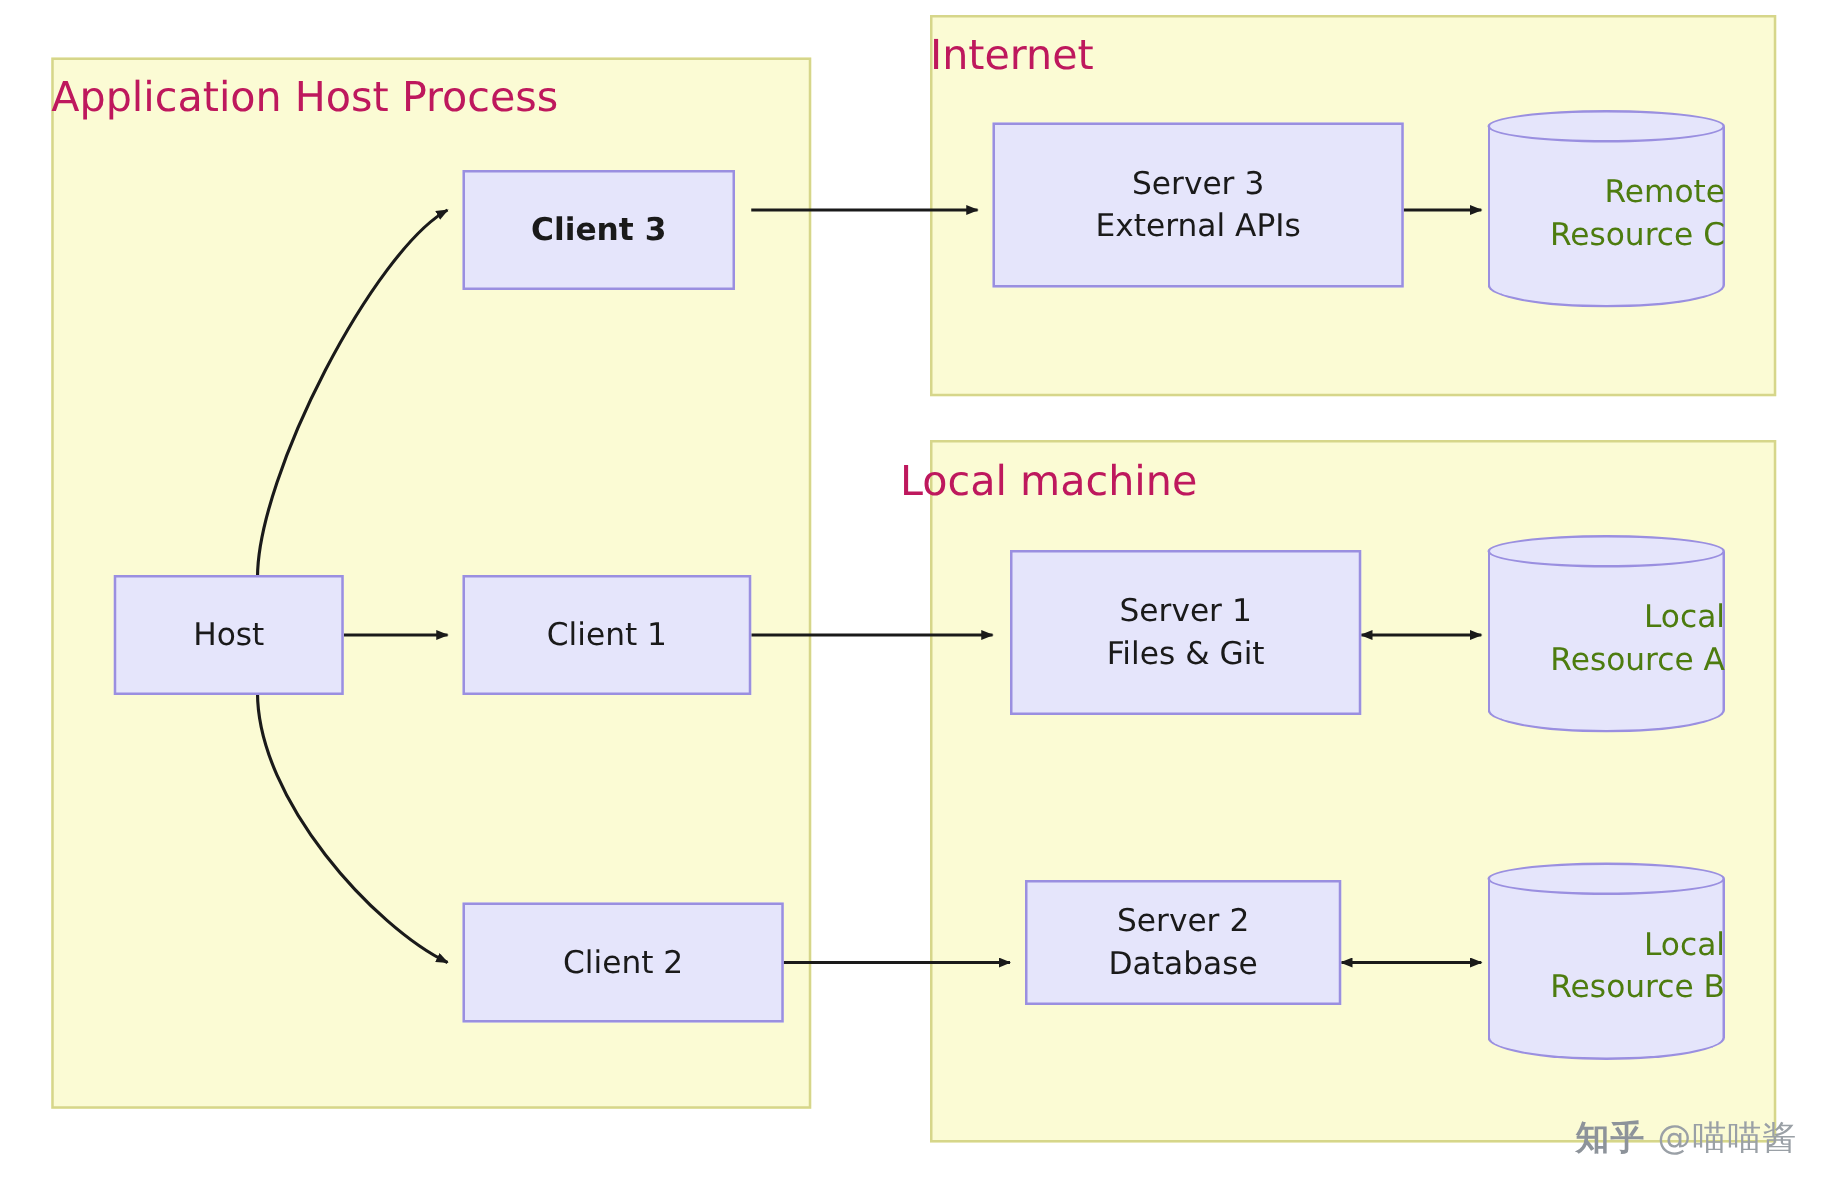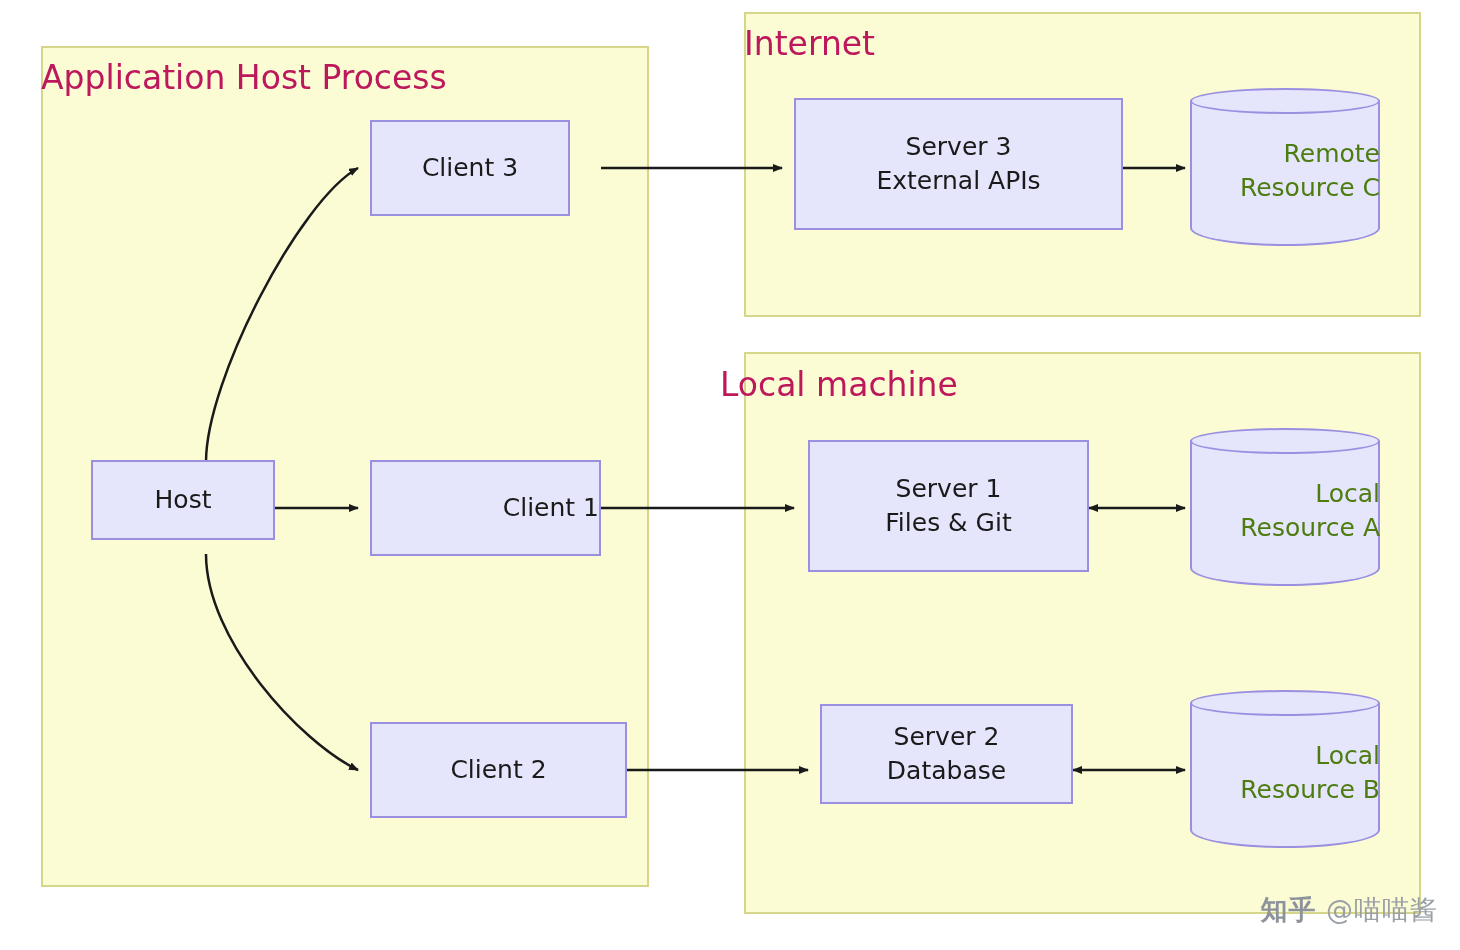--- a/index.html
+++ b/index.html
@@ -141,29 +141,29 @@
 
     <path d="M601,770 L808,770" fill="none" stroke="#1a1a1a" stroke-width="2.5" marker-end="url(#arrow)"></path>
 
     <path d="M1106,168 L1185,168" fill="none" stroke="#1a1a1a" stroke-width="2.5" marker-end="url(#arrow)" marker-start="url(#arrow-start)"></path>
 
     <path d="M1089,508 L1185,508" fill="none" stroke="#1a1a1a" stroke-width="2.5" marker-end="url(#arrow)" marker-start="url(#arrow-start)"></path>
 
     <path d="M1073,770 L1185,770" fill="none" stroke="#1a1a1a" stroke-width="2.5" marker-end="url(#arrow)" marker-start="url(#arrow-start)"></path>
   </svg>
 
-  <div class="node-box" style="left:91px; top:460px; width:184px; height:80px;">
+  <div class="node-box" style="left:91px; top:460px; width:184px; height:96px;">
     <span>Host</span>
   </div>
 
-  <div class="node-box" style="left:370px; top:120px; width:200px; height:96px;">
+  <div class="node-box" style="left:370px; top:136px; width:218px; height:96px;font-weight:bold;">
     <span>Client 3</span>
   </div>
 
-  <div class="node-box" style="left:370px; top:460px; width:231px; height:96px;align-items:flex-end;">
+  <div class="node-box" style="left:370px; top:460px; width:231px; height:96px;">
     <span>Client 1</span>
   </div>
 
   <div class="node-box" style="left:370px; top:722px; width:257px; height:96px;">
     <span>Client 2</span>
   </div>
 
   <div class="node-box" style="left:794px; top:98px; width:329px; height:132px;">
     <span>Server 3</span>
     <span>External APIs</span>

